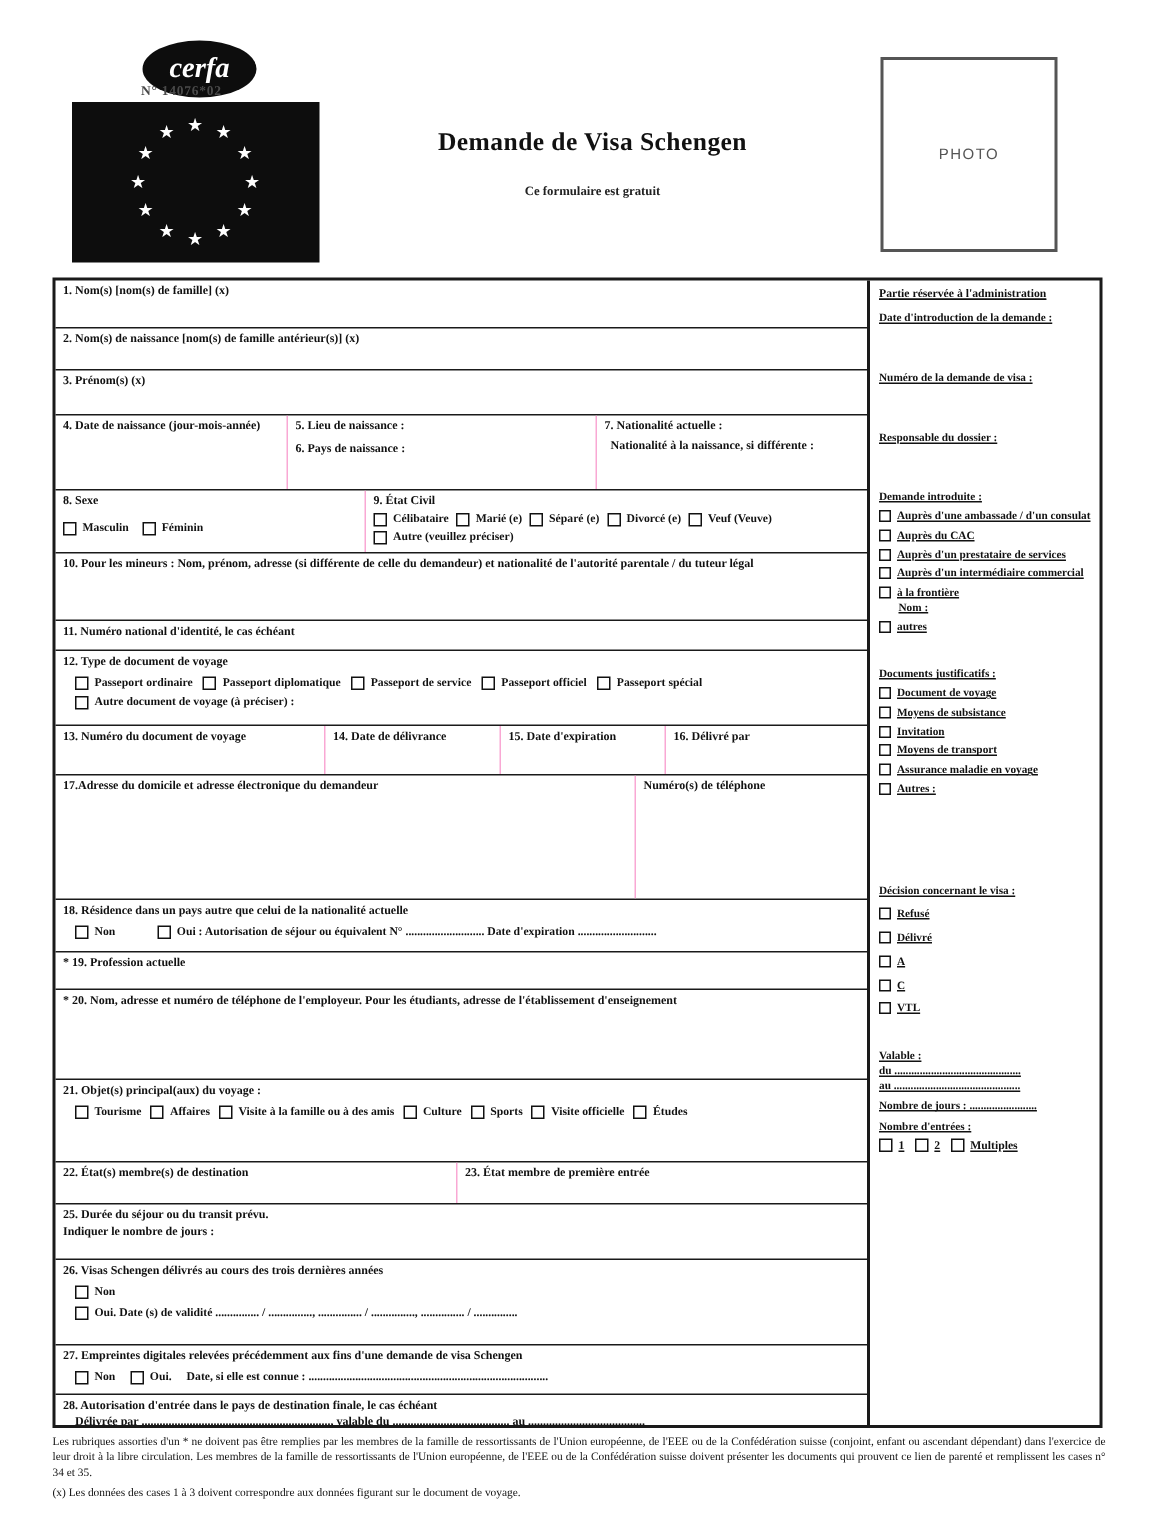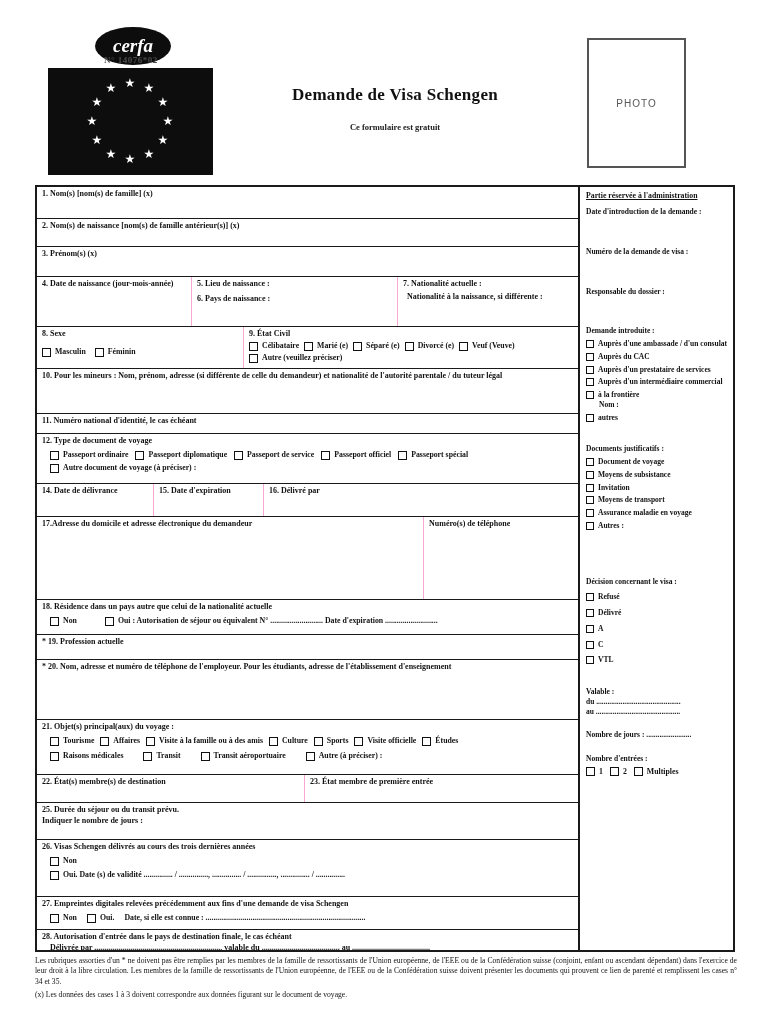--- a/index.html
+++ b/index.html
@@ -15,70 +15,70 @@
   .cerfa-logo {
     position: absolute; left: 95px; top: 27px; width: 76px; height: 38px;
     background: #0d0d0d; border-radius: 50%;
     display: flex; align-items: center; justify-content: center;
   }
   .cerfa-logo span {
     color: #fff; font-style: italic; font-weight: bold; font-size: 19px;
     font-family: "Liberation Serif", serif;
   }
   .cerfa-num {
-    position: absolute; left: 104px; top: 55px; font-size: 9px; font-weight: bold;
+    position: absolute; left: 94px; top: 55px; font-size: 9px; font-weight: bold;
     color: #4a4a4a; letter-spacing: .5px;
   }
   .eu-flag {
     position: absolute; left: 48px; top: 68px; width: 165px; height: 107px;
     background: #0d0d0d;
   }
   .eu-flag i {
     position: absolute; color: #fff; font-style: normal; font-size: 12px;
     transform: translate(-50%, -50%); line-height: 1;
   }
   .doc-title {
     position: absolute; left: 230px; top: 85px; width: 330px; text-align: center;
     font-size: 17px; font-weight: bold; letter-spacing: .3px;
   }
   .doc-subtitle {
     position: absolute; left: 230px; top: 122px; width: 330px; text-align: center;
     font-size: 8.5px; font-weight: bold; color: #222;
   }
   .photo-box {
-    position: absolute; left: 587px; top: 38px; width: 99px; height: 130px;
+    position: absolute; left: 587px; top: 38px; width: 118px; height: 130px;
     border: 2px solid #555; display: flex; align-items: center; justify-content: center;
   }
   .photo-box span {
     font-family: "Liberation Sans", sans-serif; font-size: 10px; color: #555;
     letter-spacing: 1px;
   }
   
   .form-wrap {
     position: absolute; left: 35px; top: 185px; width: 700px; height: 767px;
     border: 2px solid #1a1a1a; display: flex;
   }
   .main-col { width: 543px; border-right: 2px solid #1a1a1a; display: flex; flex-direction: column; }
-  .side-col { flex: 1; padding: 4px 6px; font-size: 7.5px; font-weight: bold; line-height: 1.3; }
+  .side-col { flex: 1; padding: 4px 6px; font-size: 7.5px; font-weight: bold; line-height: 1.3; text-decoration: underline; }
   .frow { border-bottom: 1px solid #1a1a1a; padding: 2px 5px; font-size: 8px; font-weight: bold; line-height: 1.35; overflow: hidden; }
   .frow.last { border-bottom: none; }
   .frow.split { display: flex; padding: 0; }
   .fcell { padding: 2px 5px; border-right: 1px solid #f9a8d4; overflow: hidden; }
   .fcell.endc { border-right: none; flex: 1; }
   .cbline { display: flex; align-items: center; white-space: nowrap; margin-top: 3px; }
   .cb { display: inline-flex; align-items: center; margin-right: 9px; }
   .cb .box {
     width: 9px; height: 9px; border: 1px solid #111; background: #fff;
     display: inline-block; flex: 0 0 auto; margin-right: 4px;
   }
   .cb .lbl { font-size: 7.8px; font-weight: bold; }
   .dots { font-weight: bold; }
   
   .sb-title { text-decoration: underline; font-size: 7.8px; margin-bottom: 6px; }
-  .sb-gap-s { margin-top: 14px; }
+  .sb-gap-s { margin-top: 4px; }
   .sb-gap-m { margin-top: 22px; }
   .sb-gap-l { margin-top: 30px; }
   .sb-cb { display: flex; align-items: flex-start; margin-top: 3px; }
   .sb-cb .box {
     width: 8px; height: 8px; border: 1px solid #111; flex: 0 0 auto;
     margin-right: 4px; margin-top: 1px; background: #fff;
   }
   .sb-sub { margin-left: 13px; }
   .sb-inline { display: flex; align-items: center; margin-top: 3px; }
   .sb-inline .cb { margin-right: 7px; }
@@ -230,20 +230,23 @@
       </div>
       <div class="cbline" style="padding-left:8px">
         <span class="cb">
           <span class="box"></span>
           <span class="lbl">Autre document de voyage (à préciser) :</span>
         </span>
       </div>
     </div>
 
     <div class="frow split" style="height:33px">
+      <div class="fcell" style="width:180px">
+        <span>13. Numéro du document de voyage</span>
+      </div>
       <div class="fcell" style="width:117px">
         <span>14. Date de délivrance</span>
       </div>
       <div class="fcell" style="width:110px">
         <span>15. Date d'expiration</span>
       </div>
       <div class="fcell endc">
         <span>16. Délivré par</span>
       </div>
     </div>
@@ -304,38 +307,20 @@
         </span>
         <span class="cb" style="margin-right:6px">
           <span class="box"></span>
           <span class="lbl">Visite officielle</span>
         </span>
         <span class="cb" style="margin-right:0">
           <span class="box"></span>
           <span class="lbl">Études</span>
         </span>
       </div>
-      <div class="cbline" style="padding-left:8px;margin-top:5px">
-        <span class="cb" style="margin-right:20px">
-          <span class="box"></span>
-          <span class="lbl">Raisons médicales</span>
-        </span>
-        <span class="cb" style="margin-right:20px">
-          <span class="box"></span>
-          <span class="lbl">Transit</span>
-        </span>
-        <span class="cb" style="margin-right:20px">
-          <span class="box"></span>
-          <span class="lbl">Transit aéroportuaire</span>
-        </span>
-        <span class="cb">
-          <span class="box"></span>
-          <span class="lbl">Autre (à préciser) :</span>
-        </span>
-      </div>
     </div>
 
     <div class="frow split" style="height:28px">
       <div class="fcell" style="width:268px">
         <span>22. État(s) membre(s) de destination</span>
       </div>
       <div class="fcell endc">
         <span>23. État membre de première entrée</span>
       </div>
     </div>
@@ -439,21 +424,21 @@
     </div>
     <div class="sb-cb">
       <span class="box"></span>
       <span>Assurance maladie en voyage</span>
     </div>
     <div class="sb-cb">
       <span class="box"></span>
       <span>Autres :</span>
     </div>
 
-    <div class="sb-gap-l" style="margin-top:46px">Décision concernant le visa :</div>
+    <div class="sb-gap-l" style="margin-top:58px">Décision concernant le visa :</div>
     <div class="sb-cb" style="margin-top:6px">
       <span class="box"></span>
       <span>Refusé</span>
     </div>
     <div class="sb-cb" style="margin-top:6px">
       <span class="box"></span>
       <span>Délivré</span>
     </div>
     <div class="sb-cb" style="margin-top:6px">
       <span class="box"></span>

